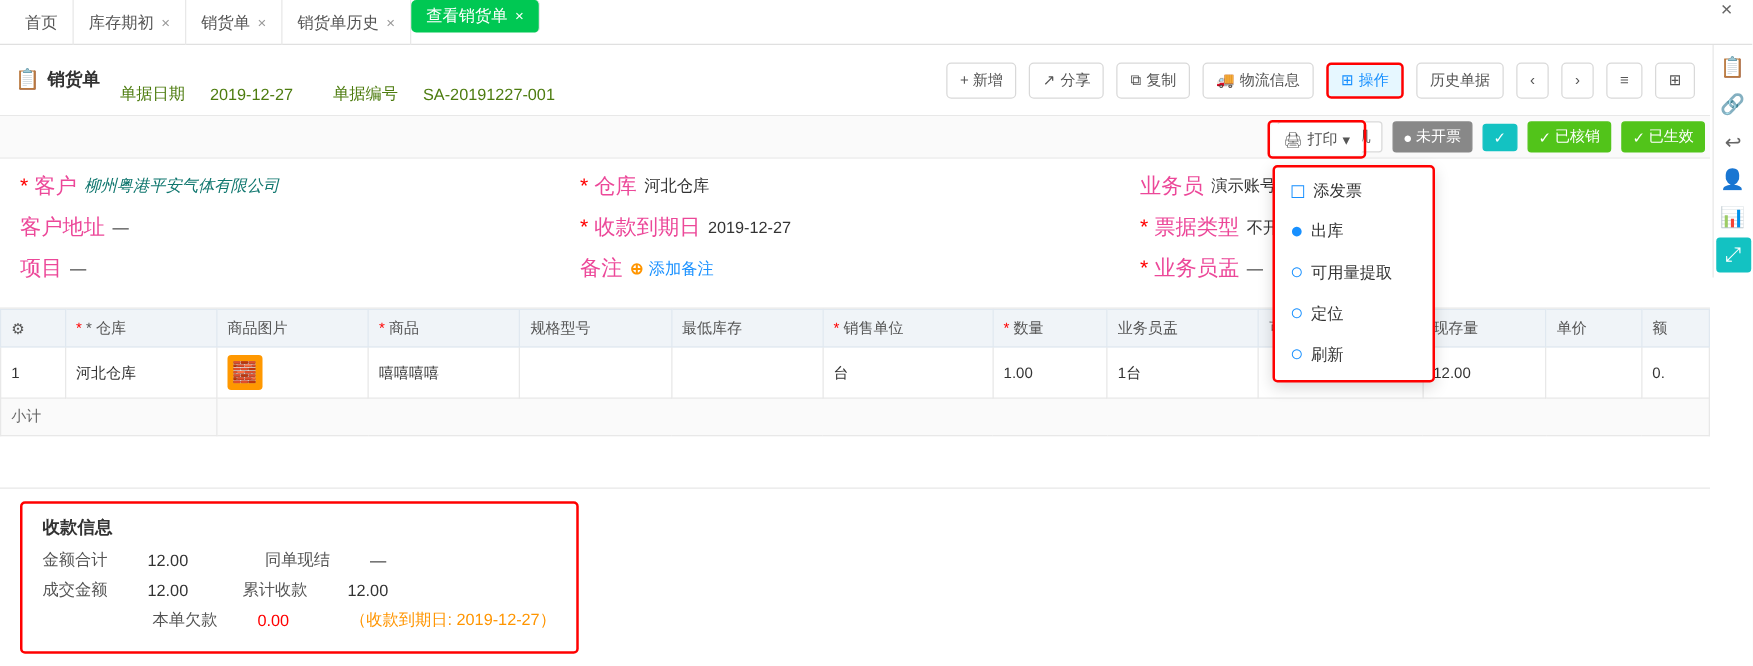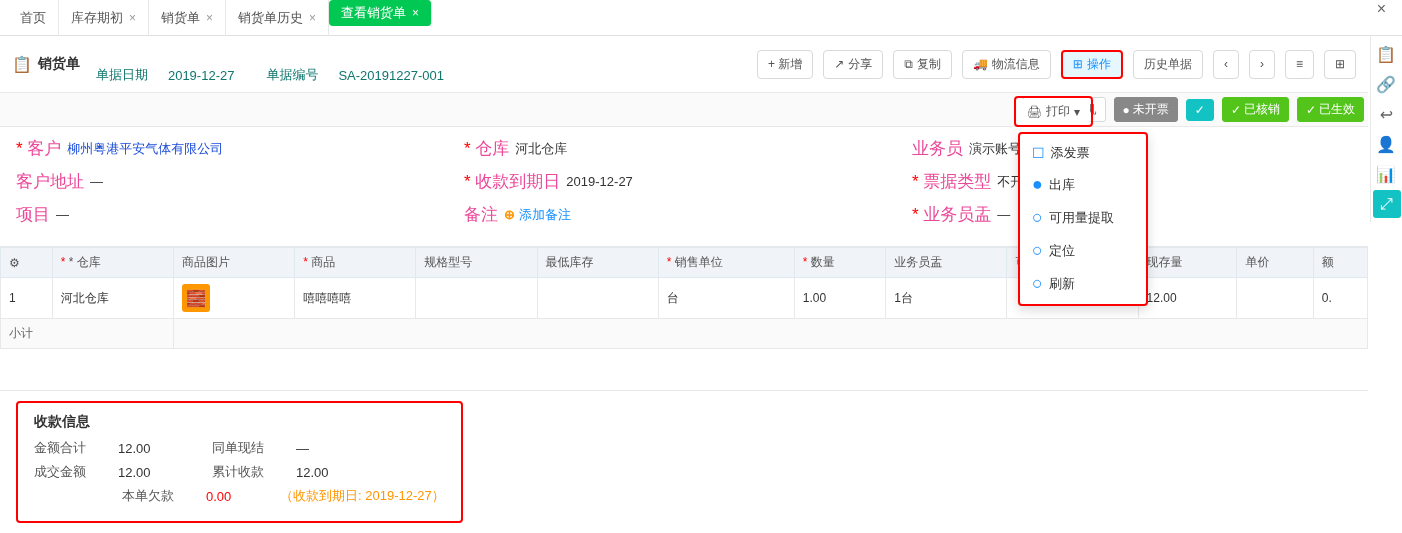--- a/index.html
+++ b/index.html
@@ -22,21 +22,21 @@
     
     .main-content { background: #fff; height: calc(533px - 36px); display: flex; flex-direction: column; overflow: hidden; }
 
     
     .doc-header {
       display: flex; align-items: center; padding: 8px 12px; border-bottom: 1px solid #e8e8e8;
       background: #fff; gap: 16px;
     }
     .doc-title { display: flex; align-items: center; gap: 6px; font-size: 14px; font-weight: bold; color: #333; }
     .doc-title .icon { color: #1890ff; font-size: 16px; }
-    .doc-meta { display: flex; gap: 20px; align-items: center; font-size: 13px; color: #0f766e; margin-top: 22px; }
+    .doc-meta { display: flex; gap: 20px; align-items: center; font-size: 13px; color: #4d7c0f; margin-top: 22px; }
     .doc-meta span { display: flex; gap: 4px; }
     .doc-actions { margin-left: auto; display: flex; gap: 10px; }
     .action-btn {
       display: flex; align-items: center; gap: 4px; padding: 4px 10px;
       border: 1px solid #d9d9d9; border-radius: 4px; cursor: pointer;
       background: #fff; font-size: 12px; color: #555; white-space: nowrap;
     }
     .action-btn.active-tab { background: #e6f7ff; border-color: #1890ff; color: #1890ff; }
 
     
@@ -51,21 +51,21 @@
     }
     .toolbar-btn.green { background: #52c41a; border-color: #52c41a; color: #fff; }
 
     
     .form-area { padding: 10px 16px; background: #fff; }
     .form-row { display: flex; align-items: center; gap: 8px; margin-bottom: 10px; }
     .form-field { display: flex; align-items: center; gap: 6px; flex: 1; }
     .form-label { color: #ec4899; font-size: 17px; white-space: nowrap; }
     .form-label.required::before { content: '* '; color: #f00; }
     .form-value { color: #333; font-size: 13px; }
-    .form-value.blue { color: #1d4ed8; }
+    .form-value.blue { color: #0f766e; font-style: italic; }
     .add-note { display: flex; align-items: center; gap: 4px; color: #1890ff; cursor: pointer; font-size: 13px; }
     .add-note .plus { color: #ff9500; font-weight: bold; }
 
     
     .table-container { flex: 1; overflow: auto; border-top: 1px solid #e8e8e8; }
     .data-table { width: 100%; border-collapse: collapse; font-size: 12px; }
     .data-table th {
       background: #f0f4f8; border: 1px solid #e0e8f0; padding: 6px 8px;
       text-align: left; white-space: nowrap; color: #555; font-weight: normal;
     }
@@ -318,21 +318,21 @@
         <div class="payment-title">收款信息</div>
         <div class="payment-row">
           <span class="payment-label">金额合计</span>
           <span class="payment-value">12.00</span>
           <span class="payment-label" style="margin-left:20px;">同单现结</span>
           <span class="payment-value">—</span>
         </div>
         <div class="payment-row">
           <span class="payment-label">成交金额</span>
           <span class="payment-value">12.00</span>
-          <span class="payment-label" style="margin-left:20px;">累计收款</span>
+          <span class="payment-label" style="margin-left:2px;">累计收款</span>
           <span class="payment-value">12.00</span>
         </div>
         <div class="payment-row">
           <span class="payment-label" style="margin-left:88px;">本单欠款</span>
           <span class="payment-value red">0.00</span>
           <span class="payment-value orange">（收款到期日: 2019-12-27）</span>
         </div>
       </div>
     </div>
 

